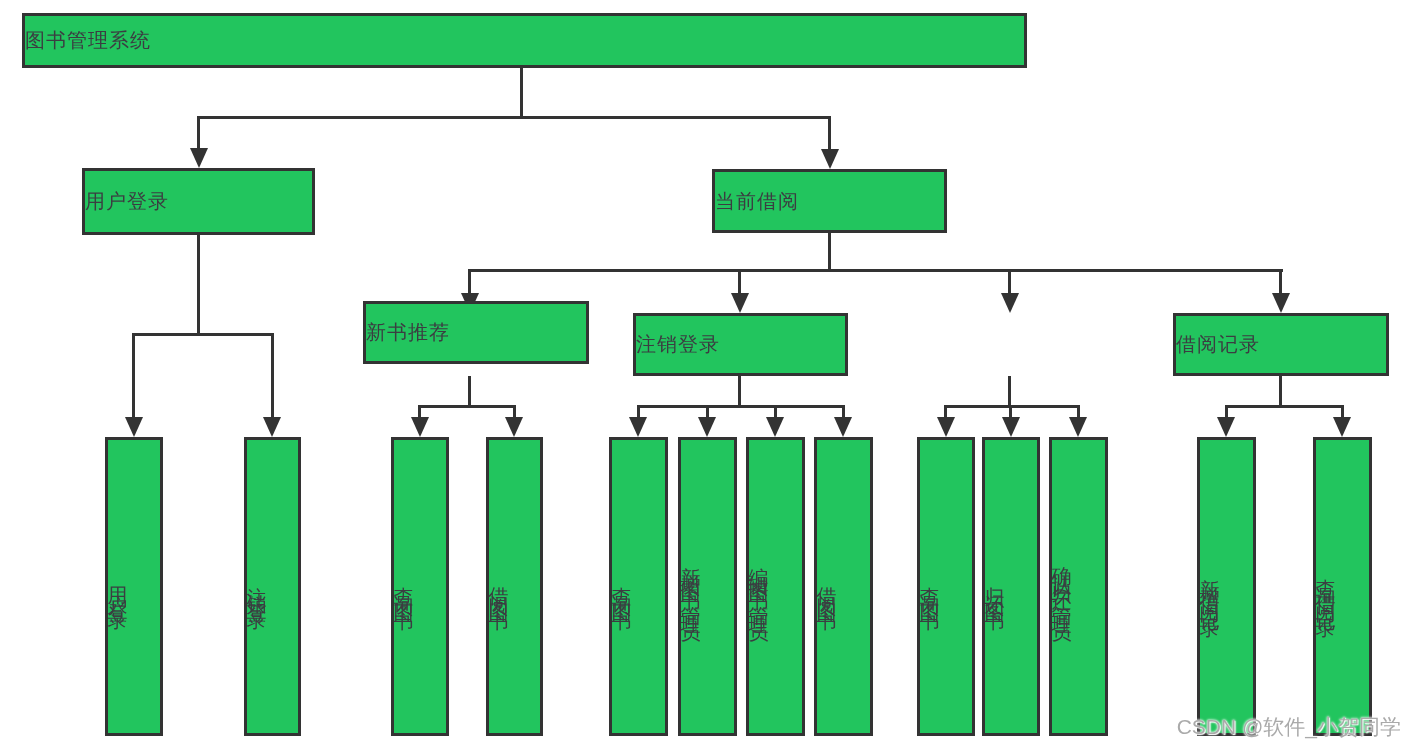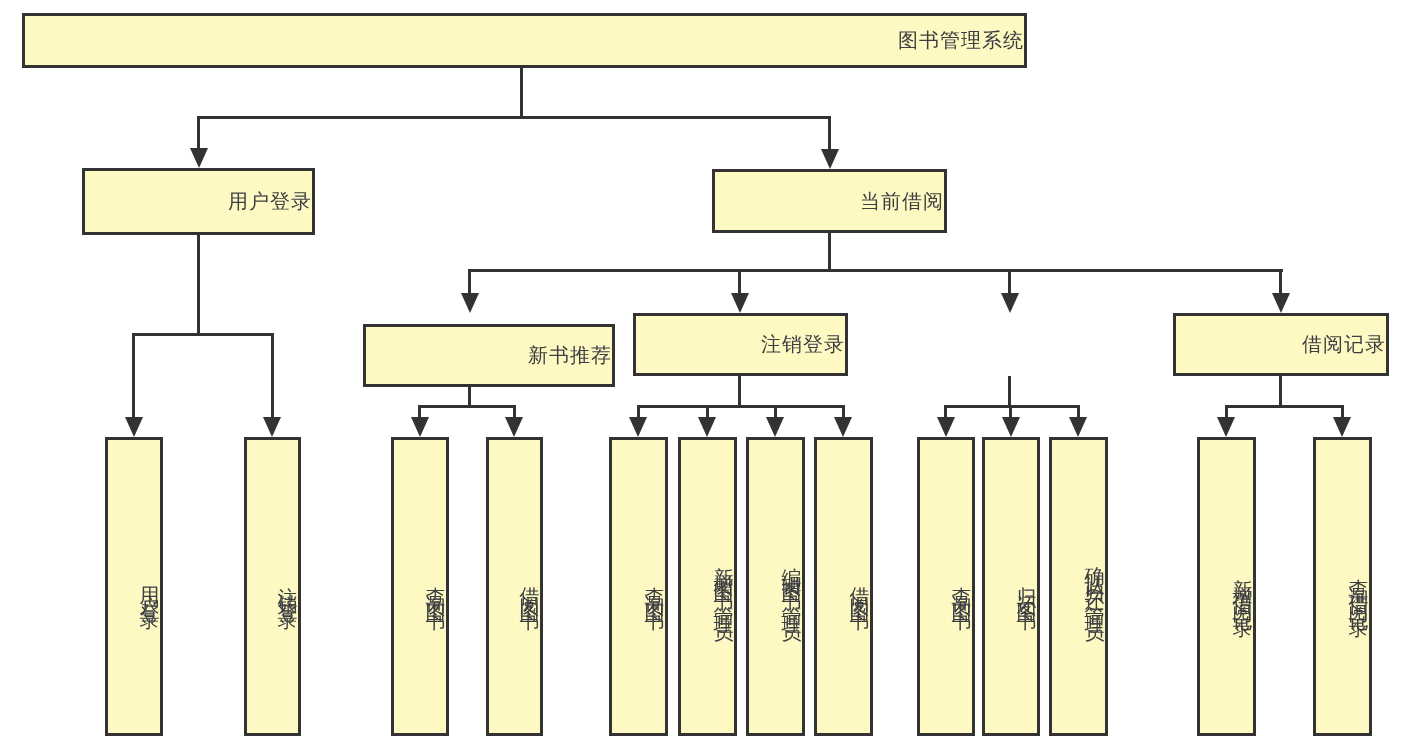--- a/index.html
+++ b/index.html
@@ -9,24 +9,24 @@
     width:1405px; height:747px;
     background:#ffffff;
     font-family:"Liberation Sans","DejaVu Sans",sans-serif;
     color:#3b3d41;
     overflow:hidden;
   }
   .node {
     position:absolute;
     box-sizing:border-box;
     border:3px solid #333333;
-    background:#fef9c3;
+    background:#22c55e;
     display:flex;
     align-items:center;
-    justify-content:flex-end;
+    justify-content:flex-start;
   }
   .hnode span {
     font-size:20px;
     letter-spacing:1px;
     white-space:nowrap;
   }
   .leaf .vtext {
     writing-mode:vertical-rl;
     text-orientation:mixed;
     font-size:20px;
@@ -122,21 +122,21 @@
     <span>图书管理系统</span>
   </div>
 
   <div class="node hnode" style="left:82px;top:168px;width:233px;height:67px;">
     <span>用户登录</span>
   </div>
   <div class="node hnode" style="left:712px;top:169px;width:235px;height:64px;">
     <span>当前借阅</span>
   </div>
 
-  <div class="node hnode" style="left:363px;top:324px;width:252px;height:63px;">
+  <div class="node hnode" style="left:363px;top:301px;width:226px;height:63px;">
     <span>新书推荐</span>
   </div>
   <div class="node hnode" style="left:633px;top:313px;width:215px;height:63px;">
     <span>注销登录</span>
   </div>
   <div class="node hnode" style="left:1173px;top:313px;width:216px;height:63px;">
     <span>借阅记录</span>
   </div>
 
   <div class="node leaf" style="left:105px;top:437px;width:58px;height:299px;">
@@ -176,14 +176,15 @@
     <span class="vtext">确认归还（管理员）</span>
   </div>
 
   <div class="node leaf" style="left:1197px;top:437px;width:59px;height:299px;">
     <span class="vtext">新增借阅记录</span>
   </div>
   <div class="node leaf" style="left:1313px;top:437px;width:59px;height:299px;">
     <span class="vtext">查询借阅记录</span>
   </div>
 
+  <div class="watermark">CSDN @软件_小贺同学</div>
 
 </div>
 
 </body></html>

